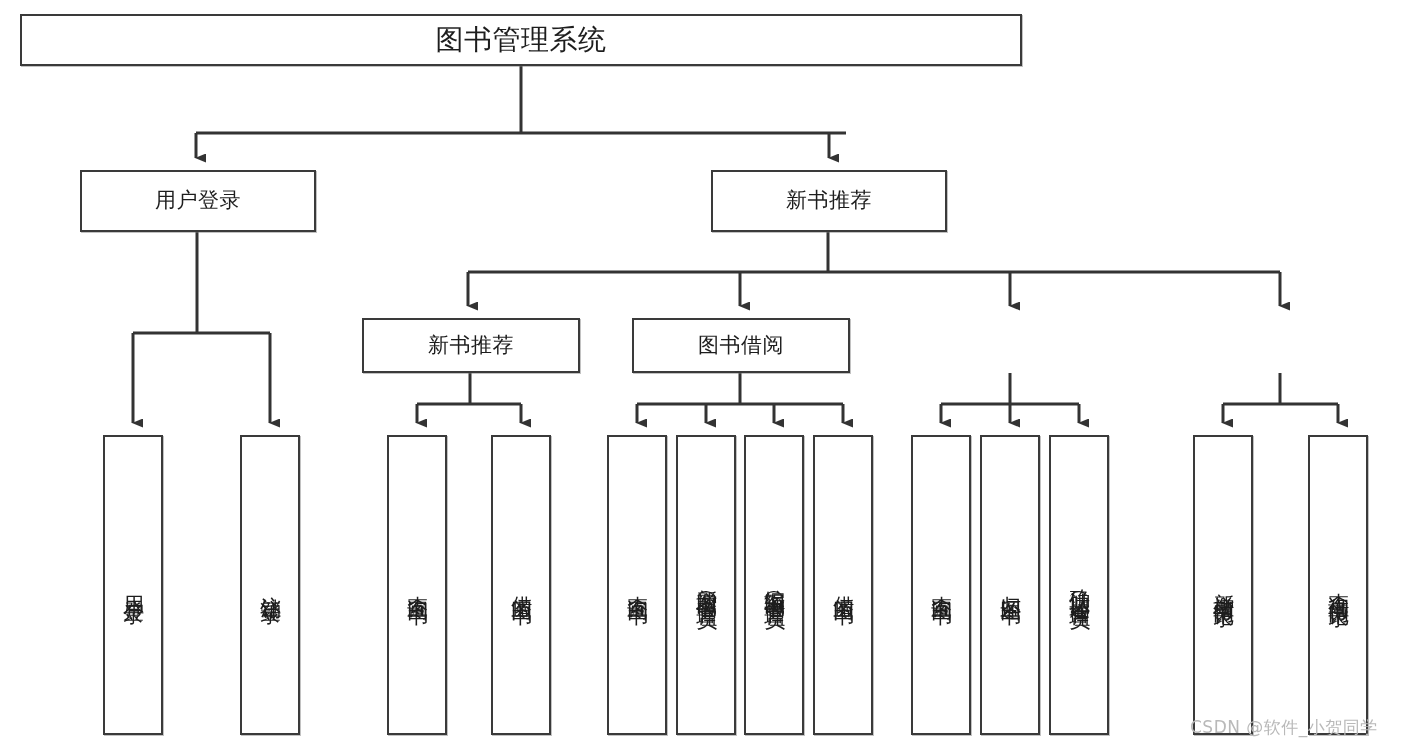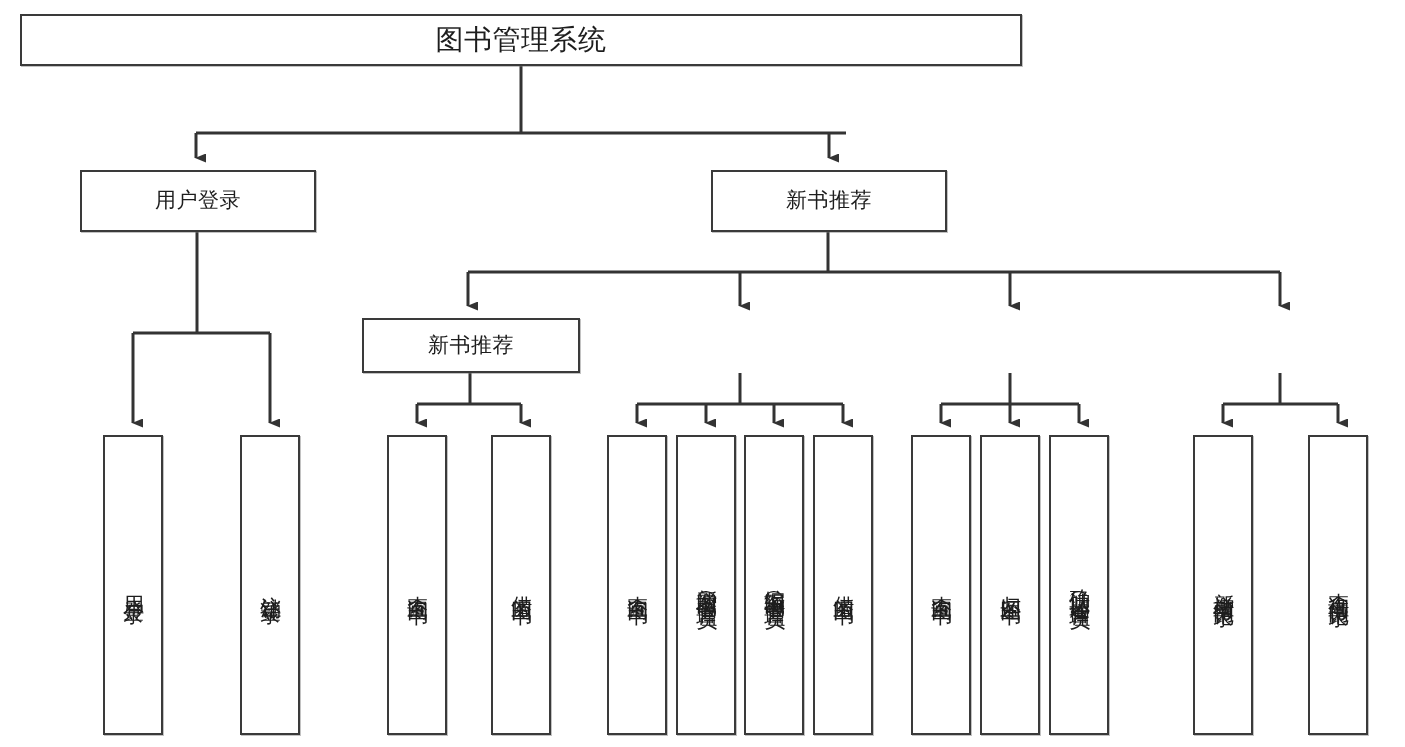--- a/index.html
+++ b/index.html
@@ -131,20 +131,23 @@
   </div>
 
   <div class="node h" style="left:711px;top:170px;width:236px;height:62px;">
     <span class="label">新书推荐</span>
   </div>
 
   <div class="node h" style="left:362px;top:318px;width:218px;height:55px;">
     <span class="label">新书推荐</span>
   </div>
 
+  <div class="node h" style="left:632px;top:318px;width:218px;height:55px;">
+    <span class="label">图书借阅</span>
+  </div>
 
 
 
   <div class="node v" style="left:103px;top:435px;width:60px;height:300px;">
     <span class="label">用户登录</span>
   </div>
 
   <div class="node v" style="left:240px;top:435px;width:60px;height:300px;">
     <span class="label">注销登录</span>
   </div>
@@ -186,14 +189,15 @@
   </div>
 
   <div class="node v" style="left:1193px;top:435px;width:60px;height:300px;">
     <span class="label">新增借阅记录</span>
   </div>
 
   <div class="node v" style="left:1308px;top:435px;width:60px;height:300px;">
     <span class="label">查询借阅记录</span>
   </div>
 
+  <div class="watermark" style="left:1190px;top:716px;">CSDN @软件_小贺同学</div>
 
 </div>
 
 </body></html>

